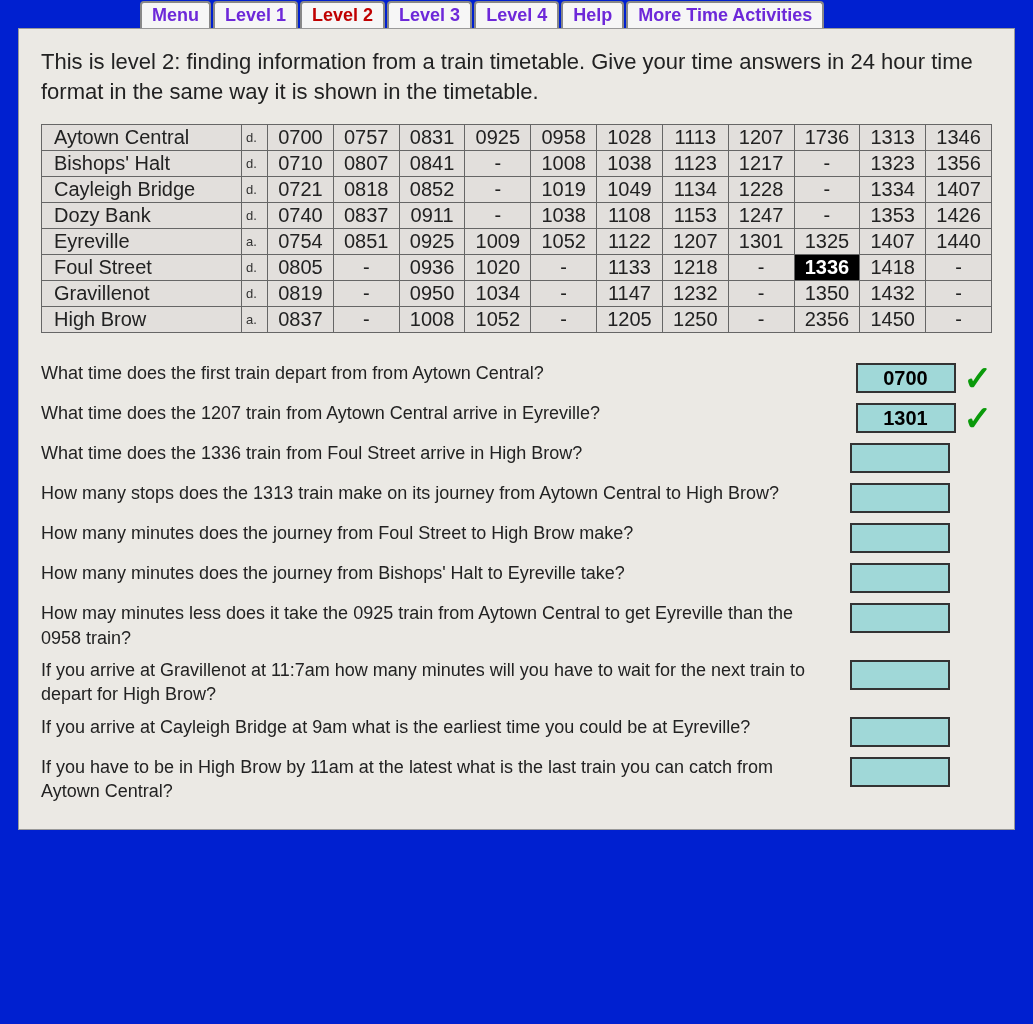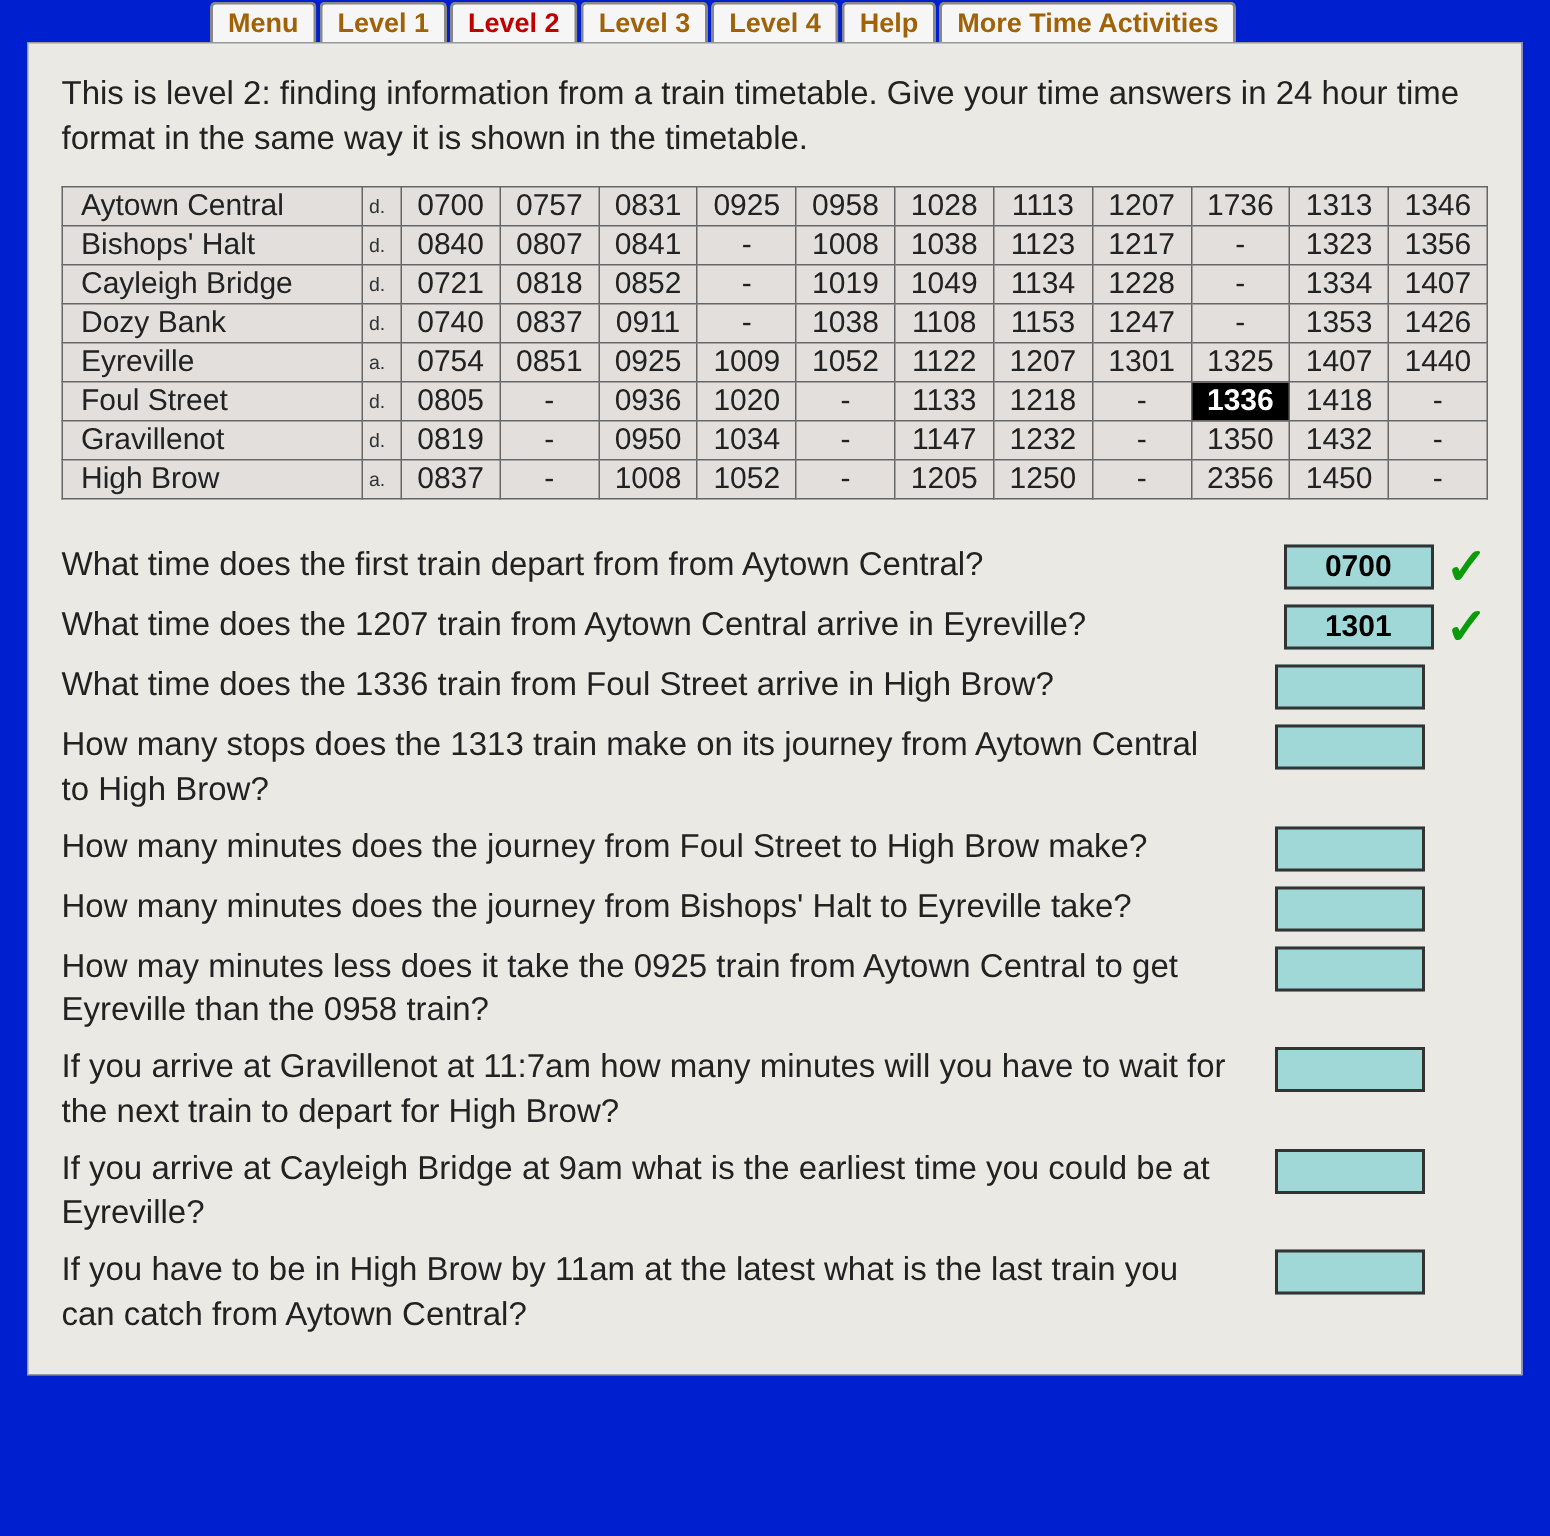--- a/index.html
+++ b/index.html
@@ -20,21 +20,21 @@
   }
   .tab {
     background: #f6f6f6;
     border: 2px solid #888;
     border-bottom: none;
     border-top-left-radius: 4px;
     border-top-right-radius: 4px;
     padding: 2px 10px;
     font-size: 18px;
     font-weight: bold;
-    color: #a16207;
+    color: #6d28d9;
     margin-right: 2px;
     cursor: pointer;
   }
   .tab.active { color: #c00000; }
   .content {
     background: #ebe9e4;
     margin: 0 18px 0 18px;
     padding: 18px 22px 18px 22px;
     border: 1px solid #999;
   }
@@ -74,21 +74,21 @@
     font-weight: bold;
   }
   .qrow {
     display: flex;
     align-items: flex-start;
     margin-bottom: 8px;
     gap: 12px;
   }
   .qtext {
     flex: 1;
-    font-size: 22px;
+    font-size: 18px;
     line-height: 1.35;
   }
   .answer-wrap {
     display: flex;
     align-items: center;
     gap: 8px;
     min-width: 160px;
     justify-content: flex-end;
     margin-top: 2px;
   }
@@ -139,21 +139,21 @@
           <td>1028</td>
           <td>1113</td>
           <td>1207</td>
           <td>1736</td>
           <td>1313</td>
           <td>1346</td>
         </tr>
         <tr>
           <td class="station">Bishops' Halt</td>
           <td class="da">d.</td>
-          <td>0840</td>
+          <td>0710</td>
           <td>0807</td>
           <td>0841</td>
           <td>-</td>
           <td>1008</td>
           <td>1038</td>
           <td>1123</td>
           <td>1217</td>
           <td>-</td>
           <td>1323</td>
           <td>1356</td>

